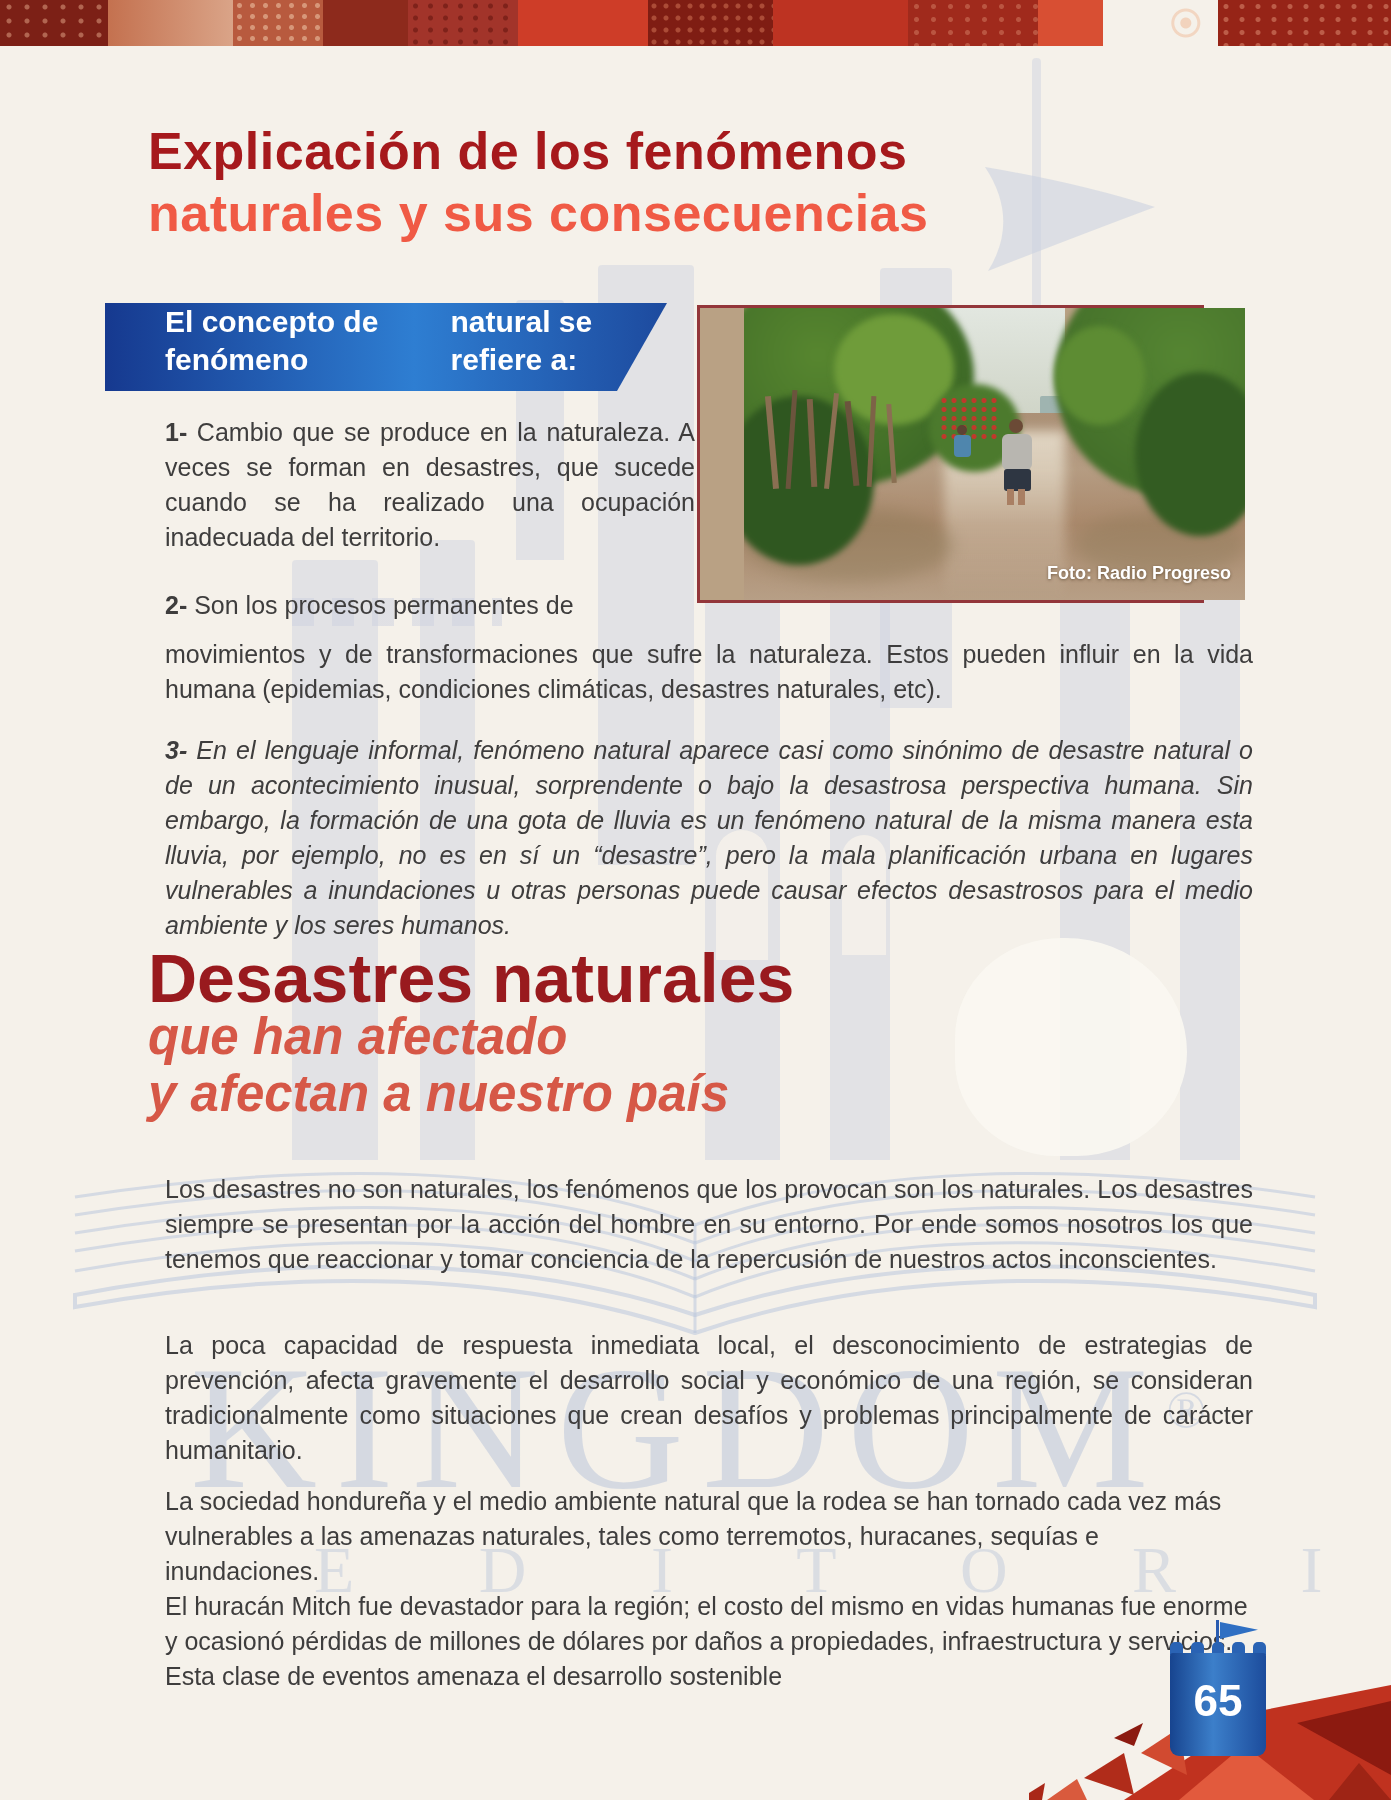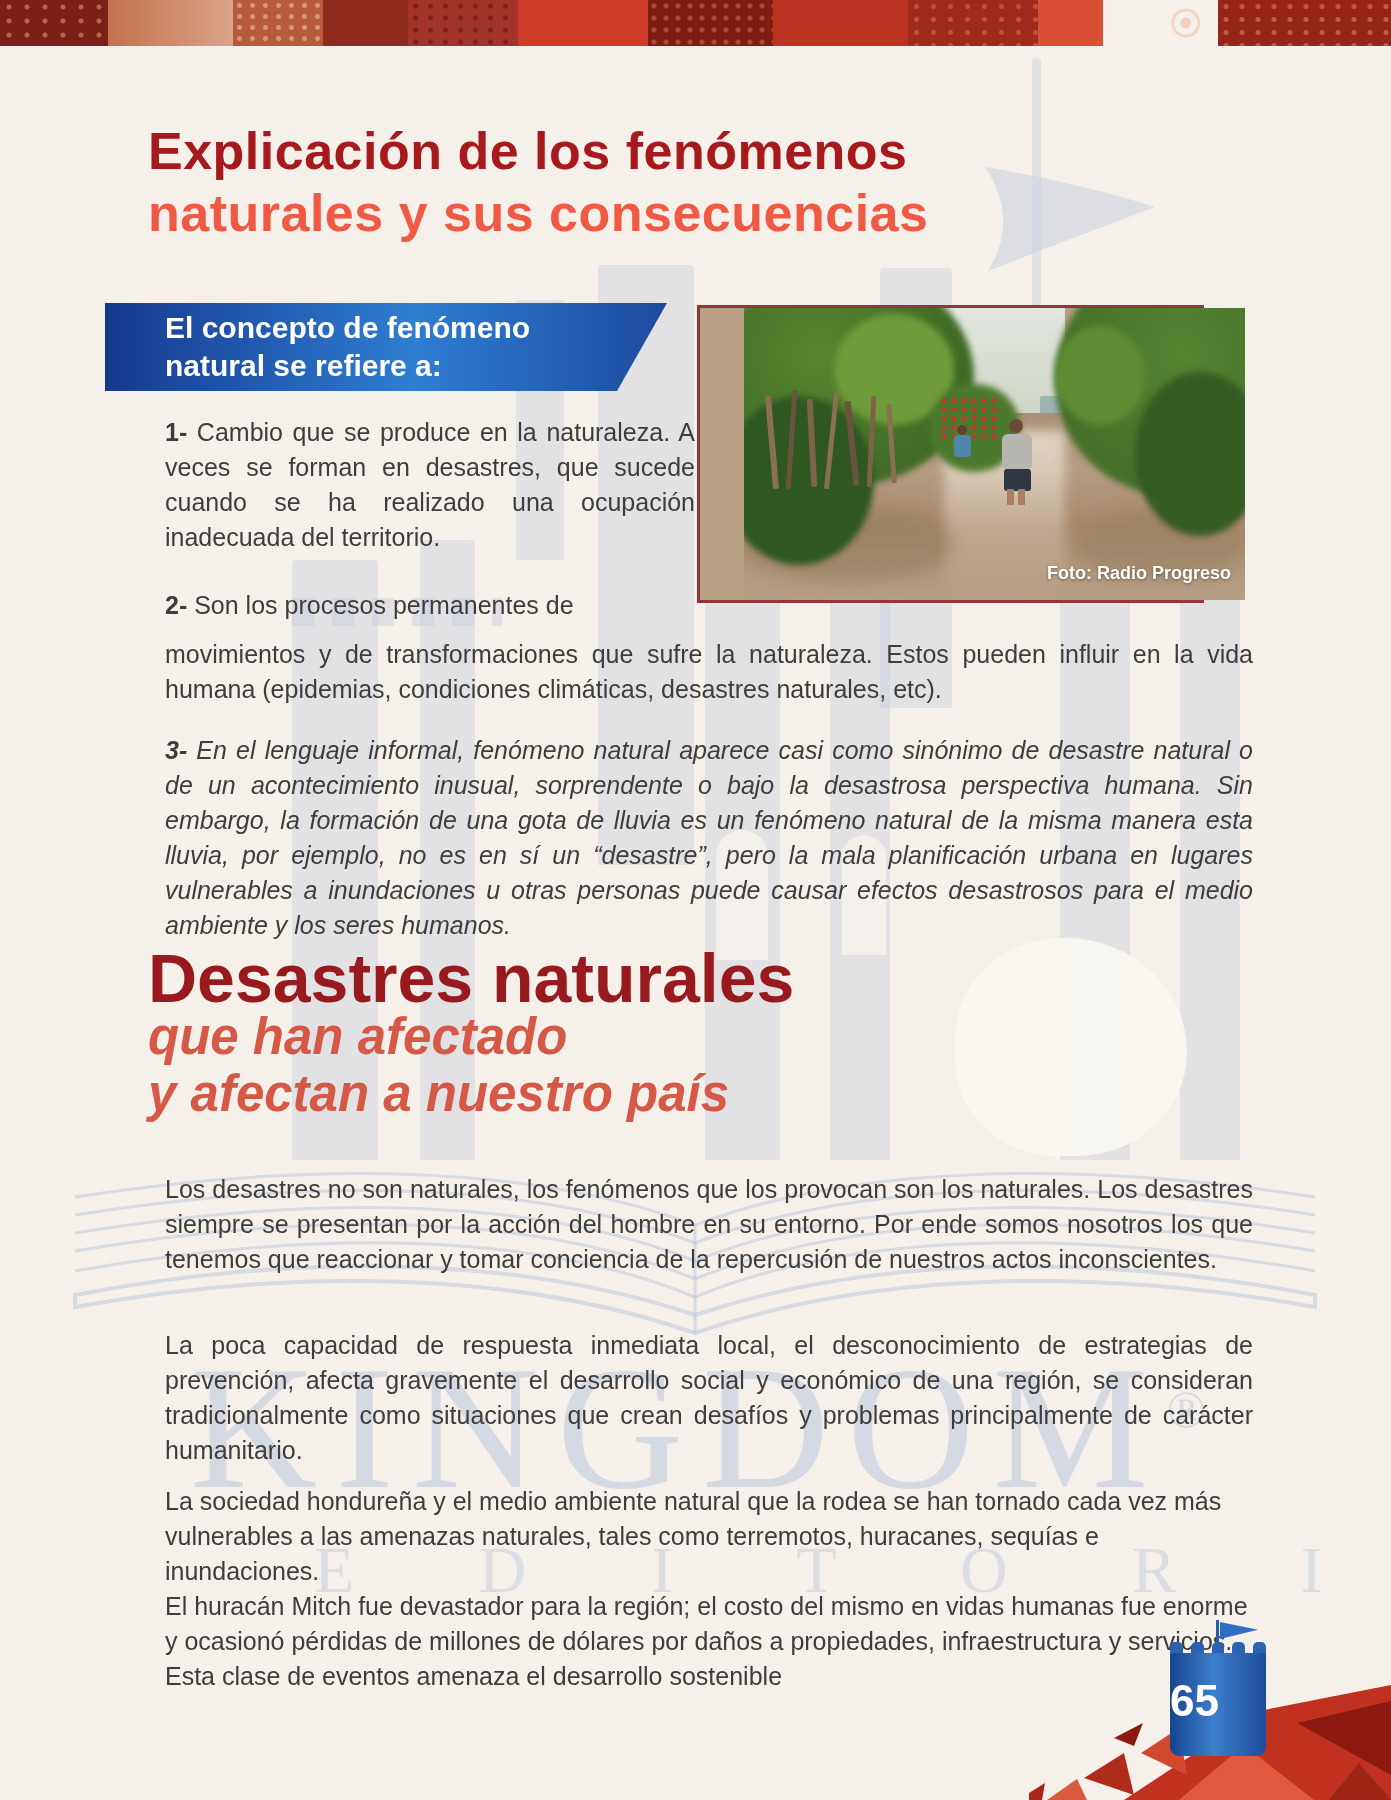--- a/index.html
+++ b/index.html
@@ -45,21 +45,21 @@
   
   .title-main{position:absolute;left:148px;top:120px;z-index:2;font-weight:bold;line-height:62px;}
   .title-main .l1{font-size:52px;color:#a6191c;letter-spacing:.5px;}
   .title-main .l2{font-size:52px;color:#f05a45;letter-spacing:.5px;}
 
   
   .concept-banner{
     position:absolute;left:105px;top:303px;width:562px;height:88px;z-index:2;
     background:linear-gradient(90deg,#16398f 0%,#2e7ed2 55%,#1d4a9e 100%);
     clip-path:polygon(0 0,100% 0,calc(100% - 50px) 100%,0 100%);
-    display:flex;flex-direction:column;justify-content:center;
+    display:flex;flex-direction:row;justify-content:center;
     padding-left:60px;box-sizing:border-box;
   }
   .concept-banner div{color:#ffffff;font-weight:bold;font-size:30px;line-height:38px;}
 
   
   .photo{position:absolute;left:697px;top:305px;width:507px;height:298px;z-index:2;
     border:3px solid #93363a;box-sizing:border-box;background:#b9a184;}
   .photo-scene{position:relative;width:100%;height:100%;overflow:hidden;margin-left:44px;}
   .ph{position:absolute;}
   .blob{border-radius:50%;filter:blur(3px);}
@@ -83,21 +83,21 @@
   
   .tower{position:absolute;left:1160px;top:1620px;width:116px;height:138px;z-index:4;}
   .tower-flagpole{position:absolute;left:56px;top:0;width:3px;height:24px;background:#2a5cb0;}
   .tower-flag{position:absolute;left:60px;top:2px;width:38px;height:17px;background:#2f6fc3;
     clip-path:polygon(0 0,100% 45%,0 100%);}
   .merlons{position:absolute;left:10px;top:22px;width:96px;height:13px;display:flex;gap:8px;}
   .merlons div{width:13px;height:13px;background:#2a63b4;border-radius:5px 5px 0 0;}
   .tower-body{position:absolute;left:10px;top:33px;width:96px;height:103px;
     background:linear-gradient(90deg,#17448f,#3c7fca 45%,#1c4c9c);
     border-radius:3px 3px 9px 9px;
-    display:flex;align-items:center;justify-content:flex-start;}
+    display:flex;align-items:center;justify-content:center;}
   .tower-number{color:#fff;font-weight:bold;font-size:44px;margin-top:-8px;}
 
   .corner-decoration{position:absolute;left:1029px;top:1683px;width:362px;height:117px;z-index:3;}
 </style>
 </head>
 <body>
 
 <div class="page">
 
   <div class="wm wm-bar" style="left:598px;top:265px;width:96px;height:600px;"></div>

